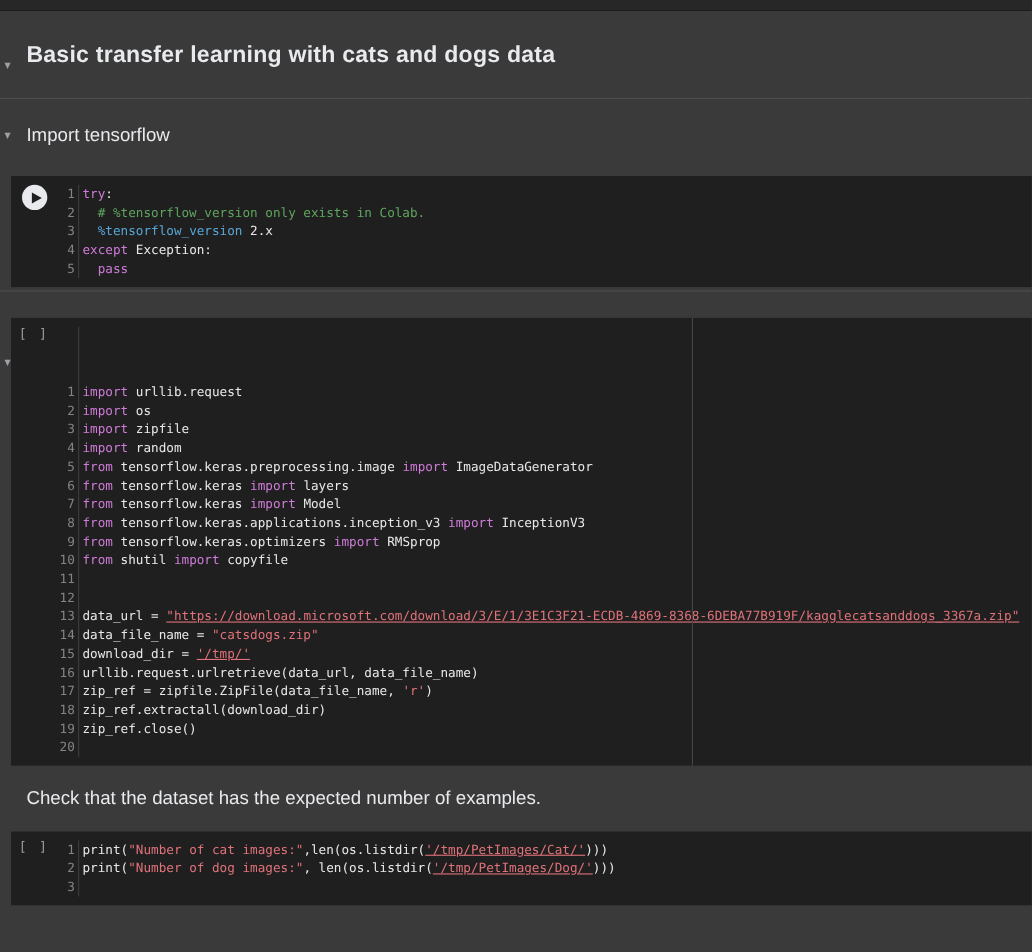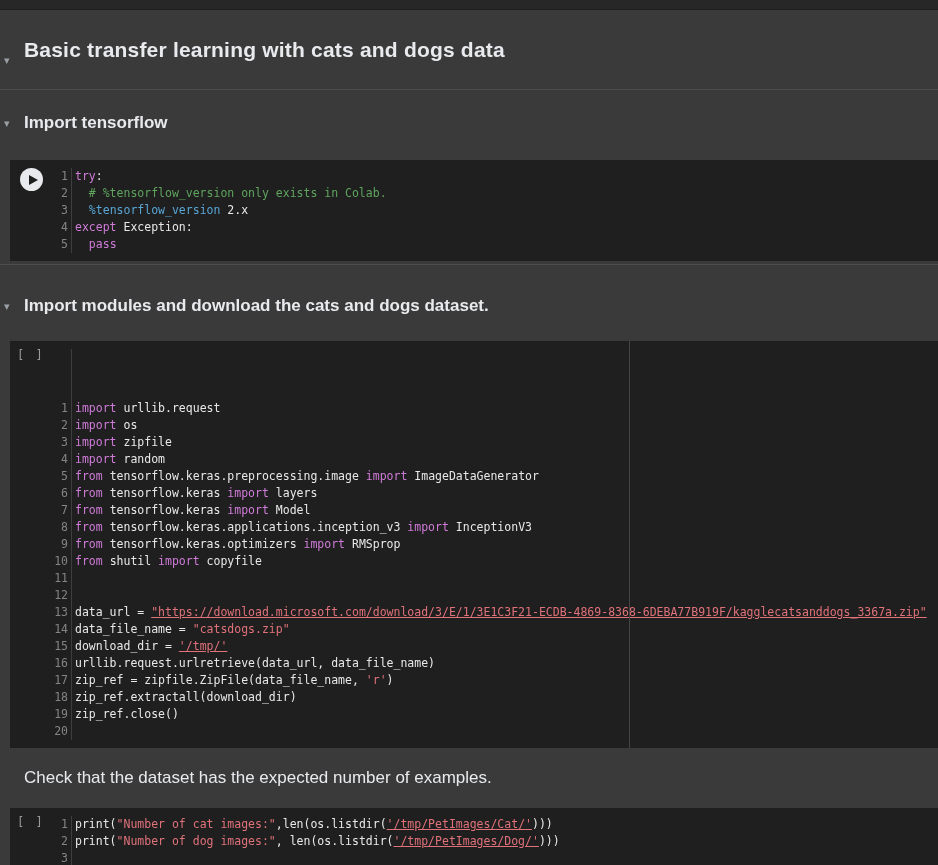--- a/index.html
+++ b/index.html
@@ -3,21 +3,21 @@
 <meta charset="utf-8">
 <style>
   *{margin:0;padding:0;box-sizing:border-box}
   html,body{background:#3a3a3a}
   body{width:938px;height:865px;overflow:hidden;font-family:"Liberation Sans",sans-serif}
   .page{position:relative;width:938px;height:865px;overflow:hidden;background:var(--page-bg,#3a3a3a)}
   .topbar{height:10px;background:#272727;border-bottom:1px solid #1e1e1e}
   .sec{position:relative}
   .sec-title{padding:27px 0 27px 24px;border-bottom:1px solid var(--divider,#4d4d4d)}
   h1{font-size:21px;line-height:25px;font-weight:700;color:var(--heading,#e8eaed);letter-spacing:.2px}
-  h2{font-size:17px;line-height:22px;font-weight:700;color:var(--heading,#e8eaed);padding-left:24px}
+  h2{font-size:17px;line-height:22px;font-weight:400;color:var(--heading,#e8eaed);padding-left:24px}
   .sec2{border-bottom:1px solid var(--divider,#4d4d4d);padding-bottom:3px}
   .sec2 h2{padding-top:22px}
   .sec3 h2{padding-top:30px}
   .arrow{position:absolute;left:4px;color:#9aa0a6;font-size:11px;line-height:12px;cursor:pointer}
   .arrow-1{top:44px}
   .arrow-2{top:27px}
   .arrow-3{top:35px}
   .cell{position:relative;margin-left:10px;background:var(--cell-bg,#1f1f1f);padding:8px 0}
   .cell1{margin-top:26px}
   .cell2{margin-top:24px}
@@ -59,21 +59,20 @@
       <div class="runbtn">
         <span class="playtri"></span>
       </div>
       <div class="gutterline"></div>
       <div class="code"><div class="line"><span class="num">1</span><span class="codetext"><span class="t-kw">try</span><span class="t-tx">:</span></span></div><div class="line"><span class="num">2</span><span class="codetext"><span class="t-cm">  # %tensorflow_version only exists in Colab.</span></span></div><div class="line"><span class="num">3</span><span class="codetext"><span class="t-tx">  </span><span class="t-mg">%tensorflow_version</span><span class="t-tx"> 2.x</span></span></div><div class="line"><span class="num">4</span><span class="codetext"><span class="t-kw">except</span><span class="t-tx"> Exception:</span></span></div><div class="line"><span class="num">5</span><span class="codetext"><span class="t-tx">  </span><span class="t-kw">pass</span></span></div></div>
     </div>
   </div>
 
   <div class="sec sec3">
     <span class="arrow arrow-3">▾</span>
-    <h2>Import modules and download the cats and dogs dataset.</h2>
 
     <div class="cell cell2">
       <span class="bracket">[ ]</span>
       <div class="gutterline"></div>
       <div class="code">
         <div class="ruler"></div>
       <div class="line"><span class="num">1</span><span class="codetext"><span class="t-kw">import</span><span class="t-tx"> urllib.request</span></span></div><div class="line"><span class="num">2</span><span class="codetext"><span class="t-kw">import</span><span class="t-tx"> os</span></span></div><div class="line"><span class="num">3</span><span class="codetext"><span class="t-kw">import</span><span class="t-tx"> zipfile</span></span></div><div class="line"><span class="num">4</span><span class="codetext"><span class="t-kw">import</span><span class="t-tx"> random</span></span></div><div class="line"><span class="num">5</span><span class="codetext"><span class="t-kw">from</span><span class="t-tx"> tensorflow.keras.preprocessing.image </span><span class="t-kw">import</span><span class="t-tx"> ImageDataGenerator</span></span></div><div class="line"><span class="num">6</span><span class="codetext"><span class="t-kw">from</span><span class="t-tx"> tensorflow.keras </span><span class="t-kw">import</span><span class="t-tx"> layers</span></span></div><div class="line"><span class="num">7</span><span class="codetext"><span class="t-kw">from</span><span class="t-tx"> tensorflow.keras </span><span class="t-kw">import</span><span class="t-tx"> Model</span></span></div><div class="line"><span class="num">8</span><span class="codetext"><span class="t-kw">from</span><span class="t-tx"> tensorflow.keras.applications.inception_v3 </span><span class="t-kw">import</span><span class="t-tx"> InceptionV3</span></span></div><div class="line"><span class="num">9</span><span class="codetext"><span class="t-kw">from</span><span class="t-tx"> tensorflow.keras.optimizers </span><span class="t-kw">import</span><span class="t-tx"> RMSprop</span></span></div><div class="line"><span class="num">10</span><span class="codetext"><span class="t-kw">from</span><span class="t-tx"> shutil </span><span class="t-kw">import</span><span class="t-tx"> copyfile</span></span></div><div class="line"><span class="num">11</span><span class="codetext"></span></div><div class="line"><span class="num">12</span><span class="codetext"></span></div><div class="line"><span class="num">13</span><span class="codetext"><span class="t-tx">data_url = </span><span class="t-stl">"https://download.microsoft.com/download/3/E/1/3E1C3F21-ECDB-4869-8368-6DEBA77B919F/kagglecatsanddogs_3367a.zip"</span></span></div><div class="line"><span class="num">14</span><span class="codetext"><span class="t-tx">data_file_name = </span><span class="t-st">"catsdogs.zip"</span></span></div><div class="line"><span class="num">15</span><span class="codetext"><span class="t-tx">download_dir = </span><span class="t-stl">'/tmp/'</span></span></div><div class="line"><span class="num">16</span><span class="codetext"><span class="t-tx">urllib.request.urlretrieve(data_url, data_file_name)</span></span></div><div class="line"><span class="num">17</span><span class="codetext"><span class="t-tx">zip_ref = zipfile.ZipFile(data_file_name, </span><span class="t-st">'r'</span><span class="t-tx">)</span></span></div><div class="line"><span class="num">18</span><span class="codetext"><span class="t-tx">zip_ref.extractall(download_dir)</span></span></div><div class="line"><span class="num">19</span><span class="codetext"><span class="t-tx">zip_ref.close()</span></span></div><div class="line"><span class="num">20</span><span class="codetext"></span></div></div>
     </div>
 
     <p class="md-note">Check that the dataset has the expected number of examples.</p>

